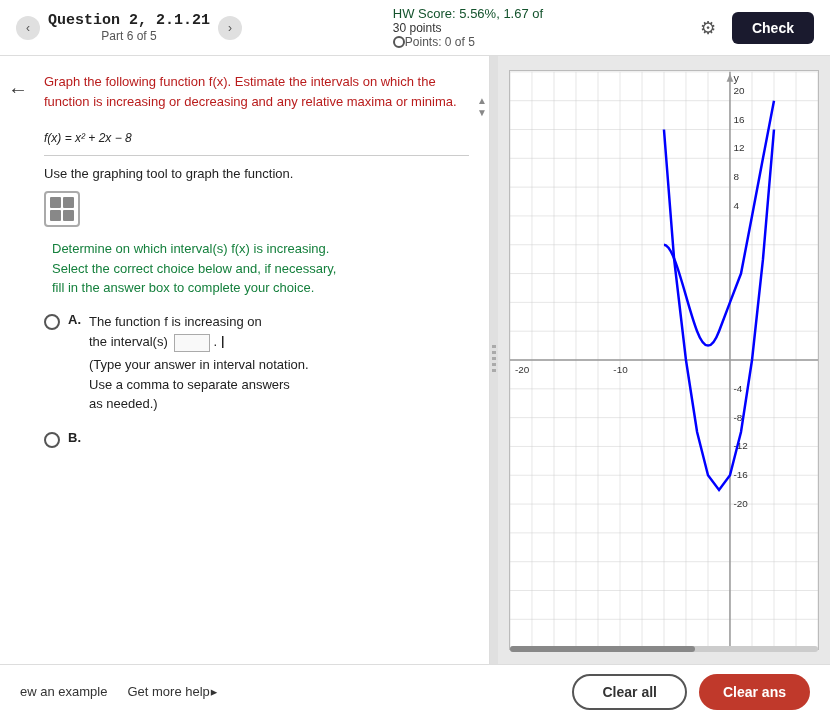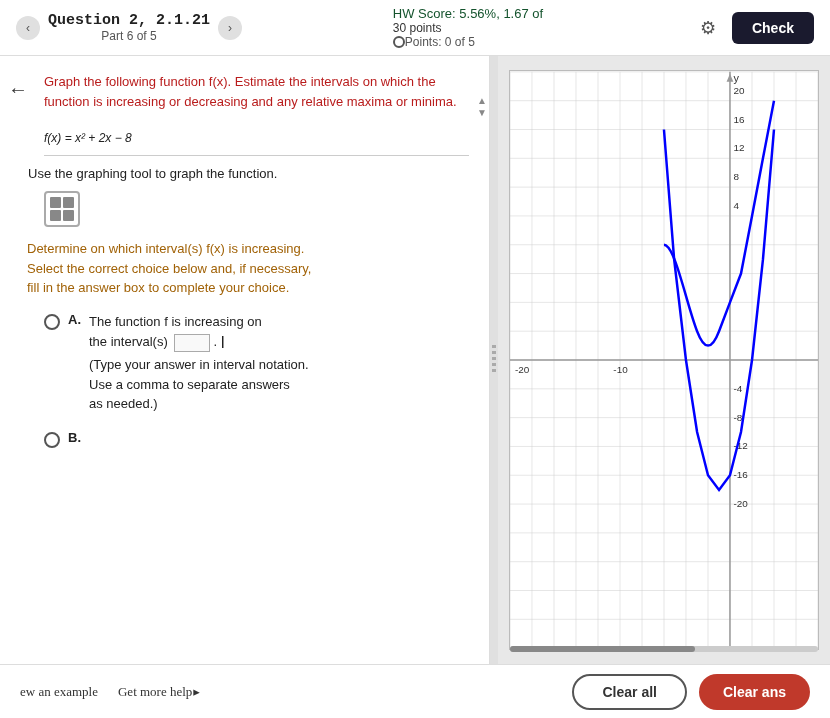--- a/index.html
+++ b/index.html
@@ -132,21 +132,21 @@
     .divider-line {
       border: none;
       border-top: 1px solid #ccc;
       margin: 10px 0;
       margin-left: 24px;
     }
     .tool-hint {
       font-size: 13px;
       color: #222;
       margin-bottom: 10px;
-      margin-left: 8px;
+      margin-left: 24px;
     }
     .graph-tool-icon {
       width: 36px;
       height: 36px;
       border: 2px solid #aaa;
       border-radius: 4px;
       display: grid;
       grid-template-columns: 1fr 1fr;
       grid-template-rows: 1fr 1fr;
       gap: 2px;
@@ -154,24 +154,24 @@
       margin-left: 24px;
       margin-bottom: 12px;
       cursor: pointer;
     }
     .graph-tool-icon div {
       background: #888;
       border-radius: 1px;
     }
     .determine-text {
       font-size: 13px;
-      color: #a16207;
+      color: #15803d;
       line-height: 1.5;
       margin-bottom: 14px;
-      margin-left: 7px;
+      margin-left: 32px;
     }
     .choices {
       margin-left: 24px;
     }
     .choice-item {
       display: flex;
       align-items: flex-start;
       margin-bottom: 16px;
       gap: 8px;
     }
@@ -279,21 +279,20 @@
       border-top: 1px solid #ddd;
       display: flex;
       align-items: center;
       justify-content: space-between;
       padding: 0 20px;
     }
     .bottom-left {
       display: flex;
       align-items: center;
       gap: 20px;
-      font-family: Liberation Serif, serif;
     }
     .example-link {
       font-size: 13px;
       color: #333;
       cursor: pointer;
       text-decoration: none;
     }
     .help-link {
       font-size: 13px;
       color: #333;

